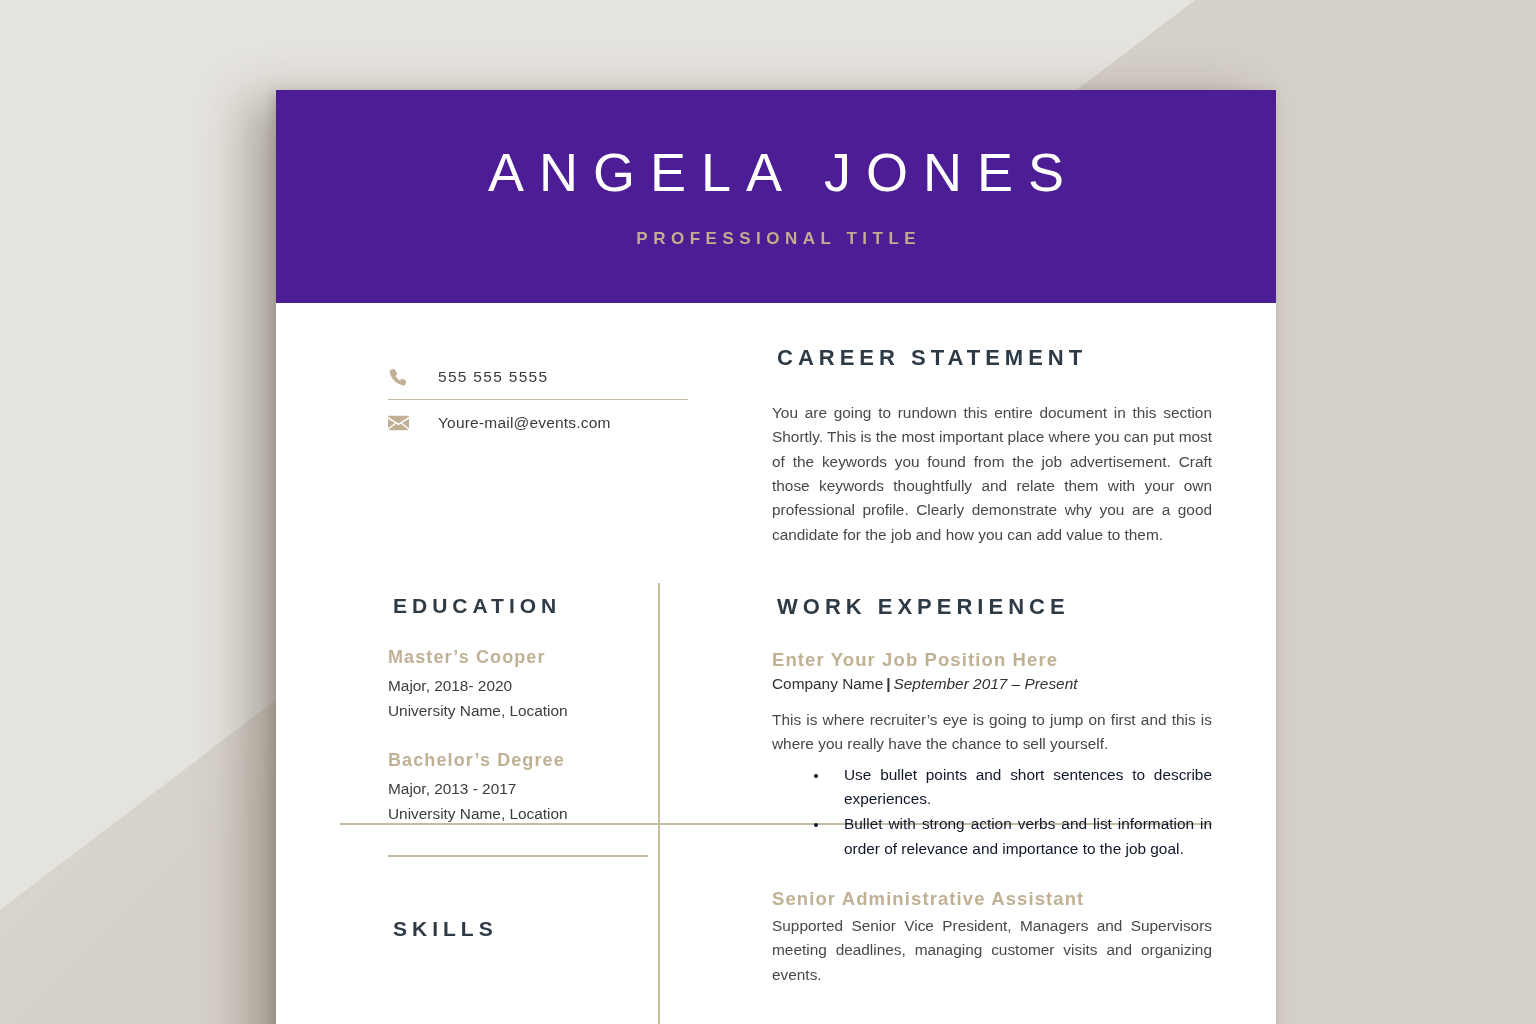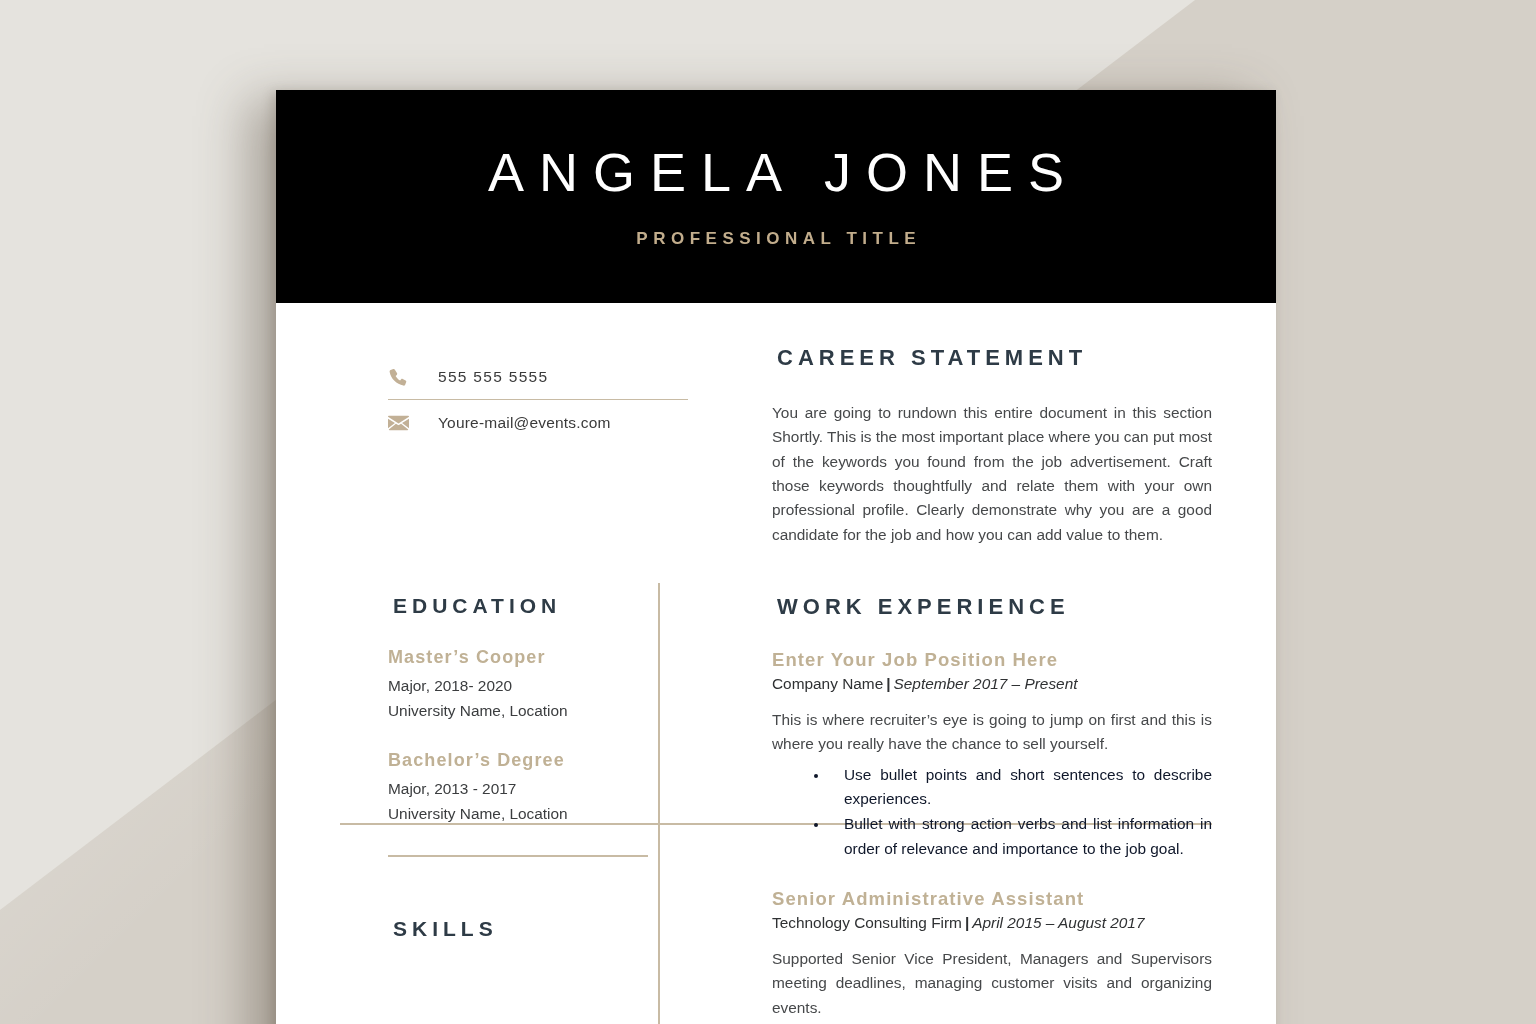--- a/index.html
+++ b/index.html
@@ -43,21 +43,21 @@
     width: 1000px;
     height: 1000px;
     background: #ffffff;
     box-shadow: -28px 10px 46px rgba(90,78,64,0.42),
                 -4px 2px 10px rgba(90,78,64,0.22);
   }
 
   
   #header-band {
     height: 213px;
-    background: #000000;
+    background: #4c1d95;
     display: flex;
     flex-direction: column;
     align-items: center;
     justify-content: center;
   }
   #full-name {
     color: #ffffff;
     font-size: 54px;
     font-weight: 300;
     letter-spacing: 15px;
@@ -331,23 +331,20 @@
               </div>
               <p class="job-summary">This is where recruiter’s eye is going to jump on first and this is where you really have the chance to sell yourself.</p>
               <ul class="job-bullets">
                 <li>Use bullet points and short sentences to describe experiences.</li>
                 <li>Bullet with strong action verbs and list information in order of relevance and importance to the job goal.</li>
               </ul>
             </div>
 
             <div class="job-entry">
               <div class="job-title">Senior Administrative Assistant</div>
-              <div class="job-meta">
-                <span>Technology Consulting Firm</span><span class="sep">|</span><span class="dates">April 2015 – August 2017</span>
-              </div>
               <p class="job-summary">Supported Senior Vice President, Managers and Supervisors meeting deadlines, managing customer visits and organizing events.</p>
             </div>
 
           </div>
         </div>
 
       </div>
 
     </div>
   </div>

